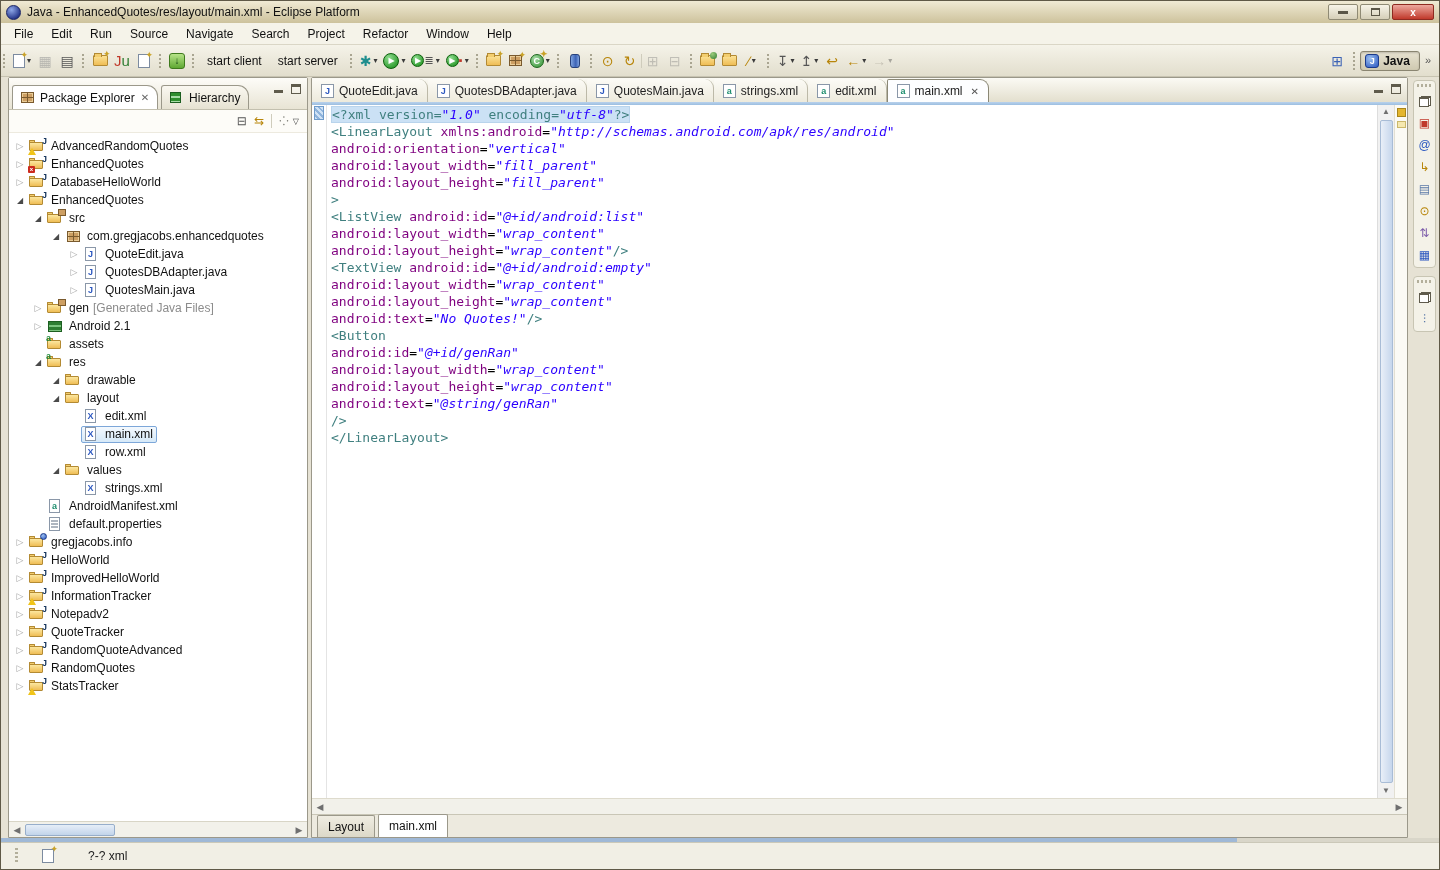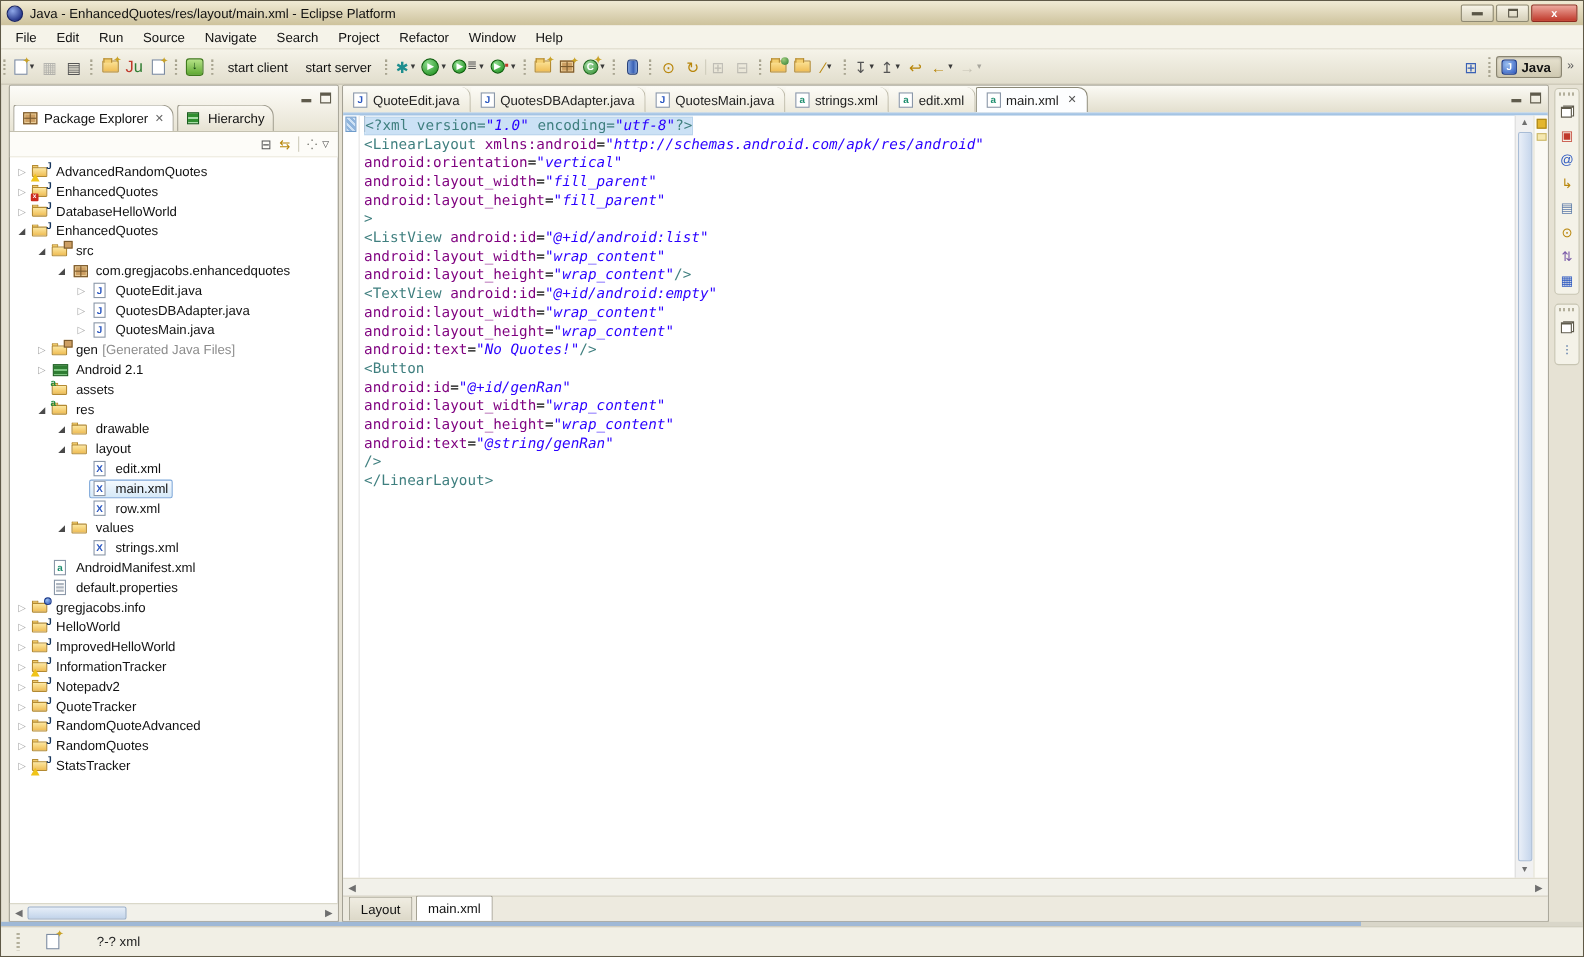--- a/index.html
+++ b/index.html
@@ -50,21 +50,21 @@
   .persp{margin-left:auto;display:flex;align-items:center;gap:5px;padding-right:8px}
   .persp-sep{width:2px;height:18px;background:repeating-linear-gradient(#A9A591 0 2px,transparent 2px 4px)}
   .persp-btn{display:flex;align-items:center;gap:4px;font-size:12px;font-weight:bold;color:#111;border:1px solid #8A8571;border-radius:3px;background:linear-gradient(#E7E2D0,#CFC9B1);padding:2px 9px 2px 4px;box-shadow:inset 0 1px 2px rgba(0,0,0,.18)}
   .jbean{width:14px;height:14px;border-radius:3px;background:radial-gradient(circle at 35% 30%,#9CC0F0,#2B57C0);border:1px solid #1A3A8C;color:#fff;font-size:9px;font-weight:bold;display:flex;align-items:center;justify-content:center}
 
   
   .main{flex:1;display:flex;gap:3px;padding:0 1px 0 7px;min-height:0}
 
   
   .panel{width:300px;flex:none;background:#fff;border:1px solid #9B988A;border-radius:2px 2px 0 0;display:flex;flex-direction:column;min-height:0}
-  .ptabs{height:42px;background:linear-gradient(#FDFCF8,#E8E4D4);display:flex;align-items:flex-end;position:relative;flex:none;border-bottom:1px solid #C3C0AF}
+  .ptabs{height:32px;background:linear-gradient(#FDFCF8,#E8E4D4);display:flex;align-items:flex-end;position:relative;flex:none;border-bottom:1px solid #C3C0AF}
   .ptab{height:24px;display:flex;align-items:center;padding:0 8px;font-size:12px;color:#111;border:1px solid #9B988A;border-bottom:none;border-radius:3px 11px 0 0;margin-left:3px;background:linear-gradient(#FAF8F1,#E6E2D2);white-space:nowrap}
   .ptab.active{background:#fff}
   .ptab .x{margin-left:6px;font-size:10px;color:#666}
   .minmax{position:absolute;right:4px;top:4px;display:flex;gap:4px}
   .mm{width:14px;height:13px;display:flex;align-items:flex-end;justify-content:center;padding-bottom:2px}
   .mm .bar{width:9px;height:3px;border:1px solid #5F5B4C;border-bottom-width:2px}
   .mm .box{width:10px;height:10px;border:1px solid #5F5B4C;border-top-width:3px;margin-bottom:-1px}
   .ptools{height:23px;background:#FDFCF8;border-bottom:1px solid #EDEADF;display:flex;align-items:center;justify-content:flex-end;gap:7px;padding-right:8px;flex:none}
   .pt-ic{font-size:12px;line-height:1}
   .pt-sep{width:1px;height:14px;background:#CFCCBC}

